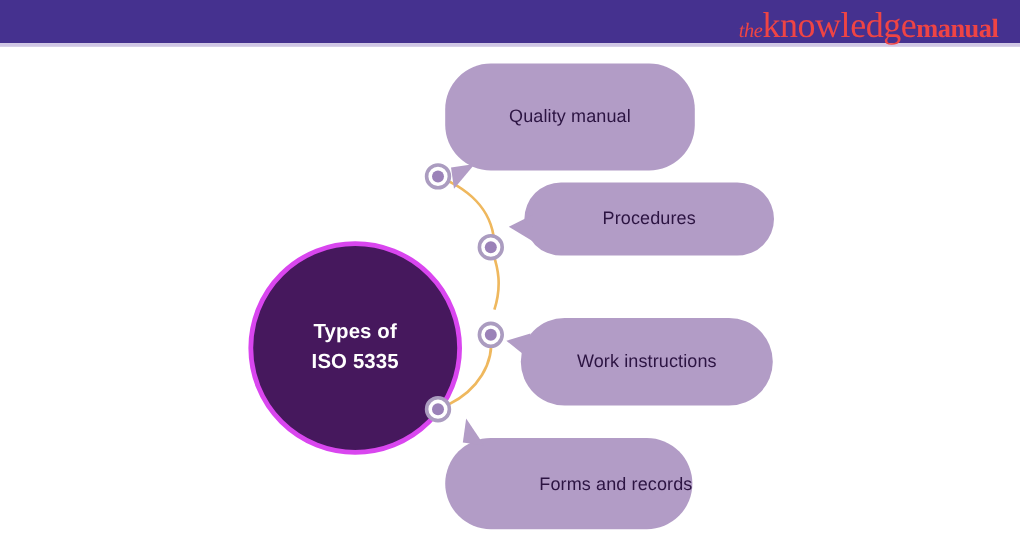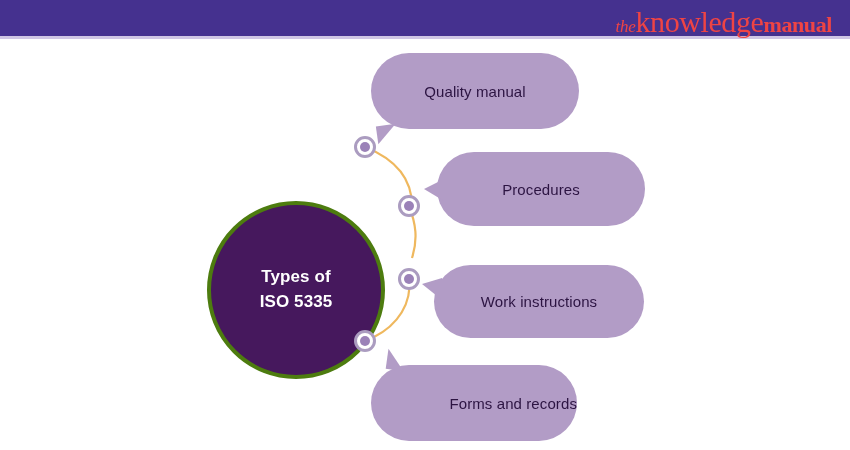--- a/index.html
+++ b/index.html
@@ -83,21 +83,21 @@
 
   
   #hub-node {
     position: absolute;
     left: 207px;
     top: 162px;
     width: 178px;
     height: 178px;
     border-radius: 50%;
     background: #46185d;
-    border: 4px solid #4d7c0f;
+    border: 4px solid #d946ef;
     box-sizing: border-box;
     display: flex;
     align-items: center;
     justify-content: center;
   }
   #hub-label {
     color: #ffffff;
     font-size: 17px;
     font-weight: 700;
     line-height: 1.45;
@@ -130,37 +130,37 @@
     width: 0;
     height: 0;
     z-index: 1;
   }
 
   
   #bubble-0 {
     left: 371px;
     top: 14px;
     width: 208px;
-    height: 76px;
+    height: 89px;
     border-radius: 38px;
   }
   #bubble-0 .tail {
     left: 6px;
     bottom: -14px;
     border-left: 20px solid #b29cc6;
     border-bottom: 18px solid transparent;
     transform: rotate(-8deg);
   }
 
   
   #bubble-1 {
     left: 437px;
     top: 113px;
     width: 208px;
-    height: 74px;
+    height: 61px;
     border-radius: 37px;
     text-align: center;
   }
   #bubble-1 .tail {
     left: -13px;
     top: 27px;
     border-right: 20px solid #b29cc6;
     border-top: 10px solid transparent;
     border-bottom: 12px solid transparent;
   }

